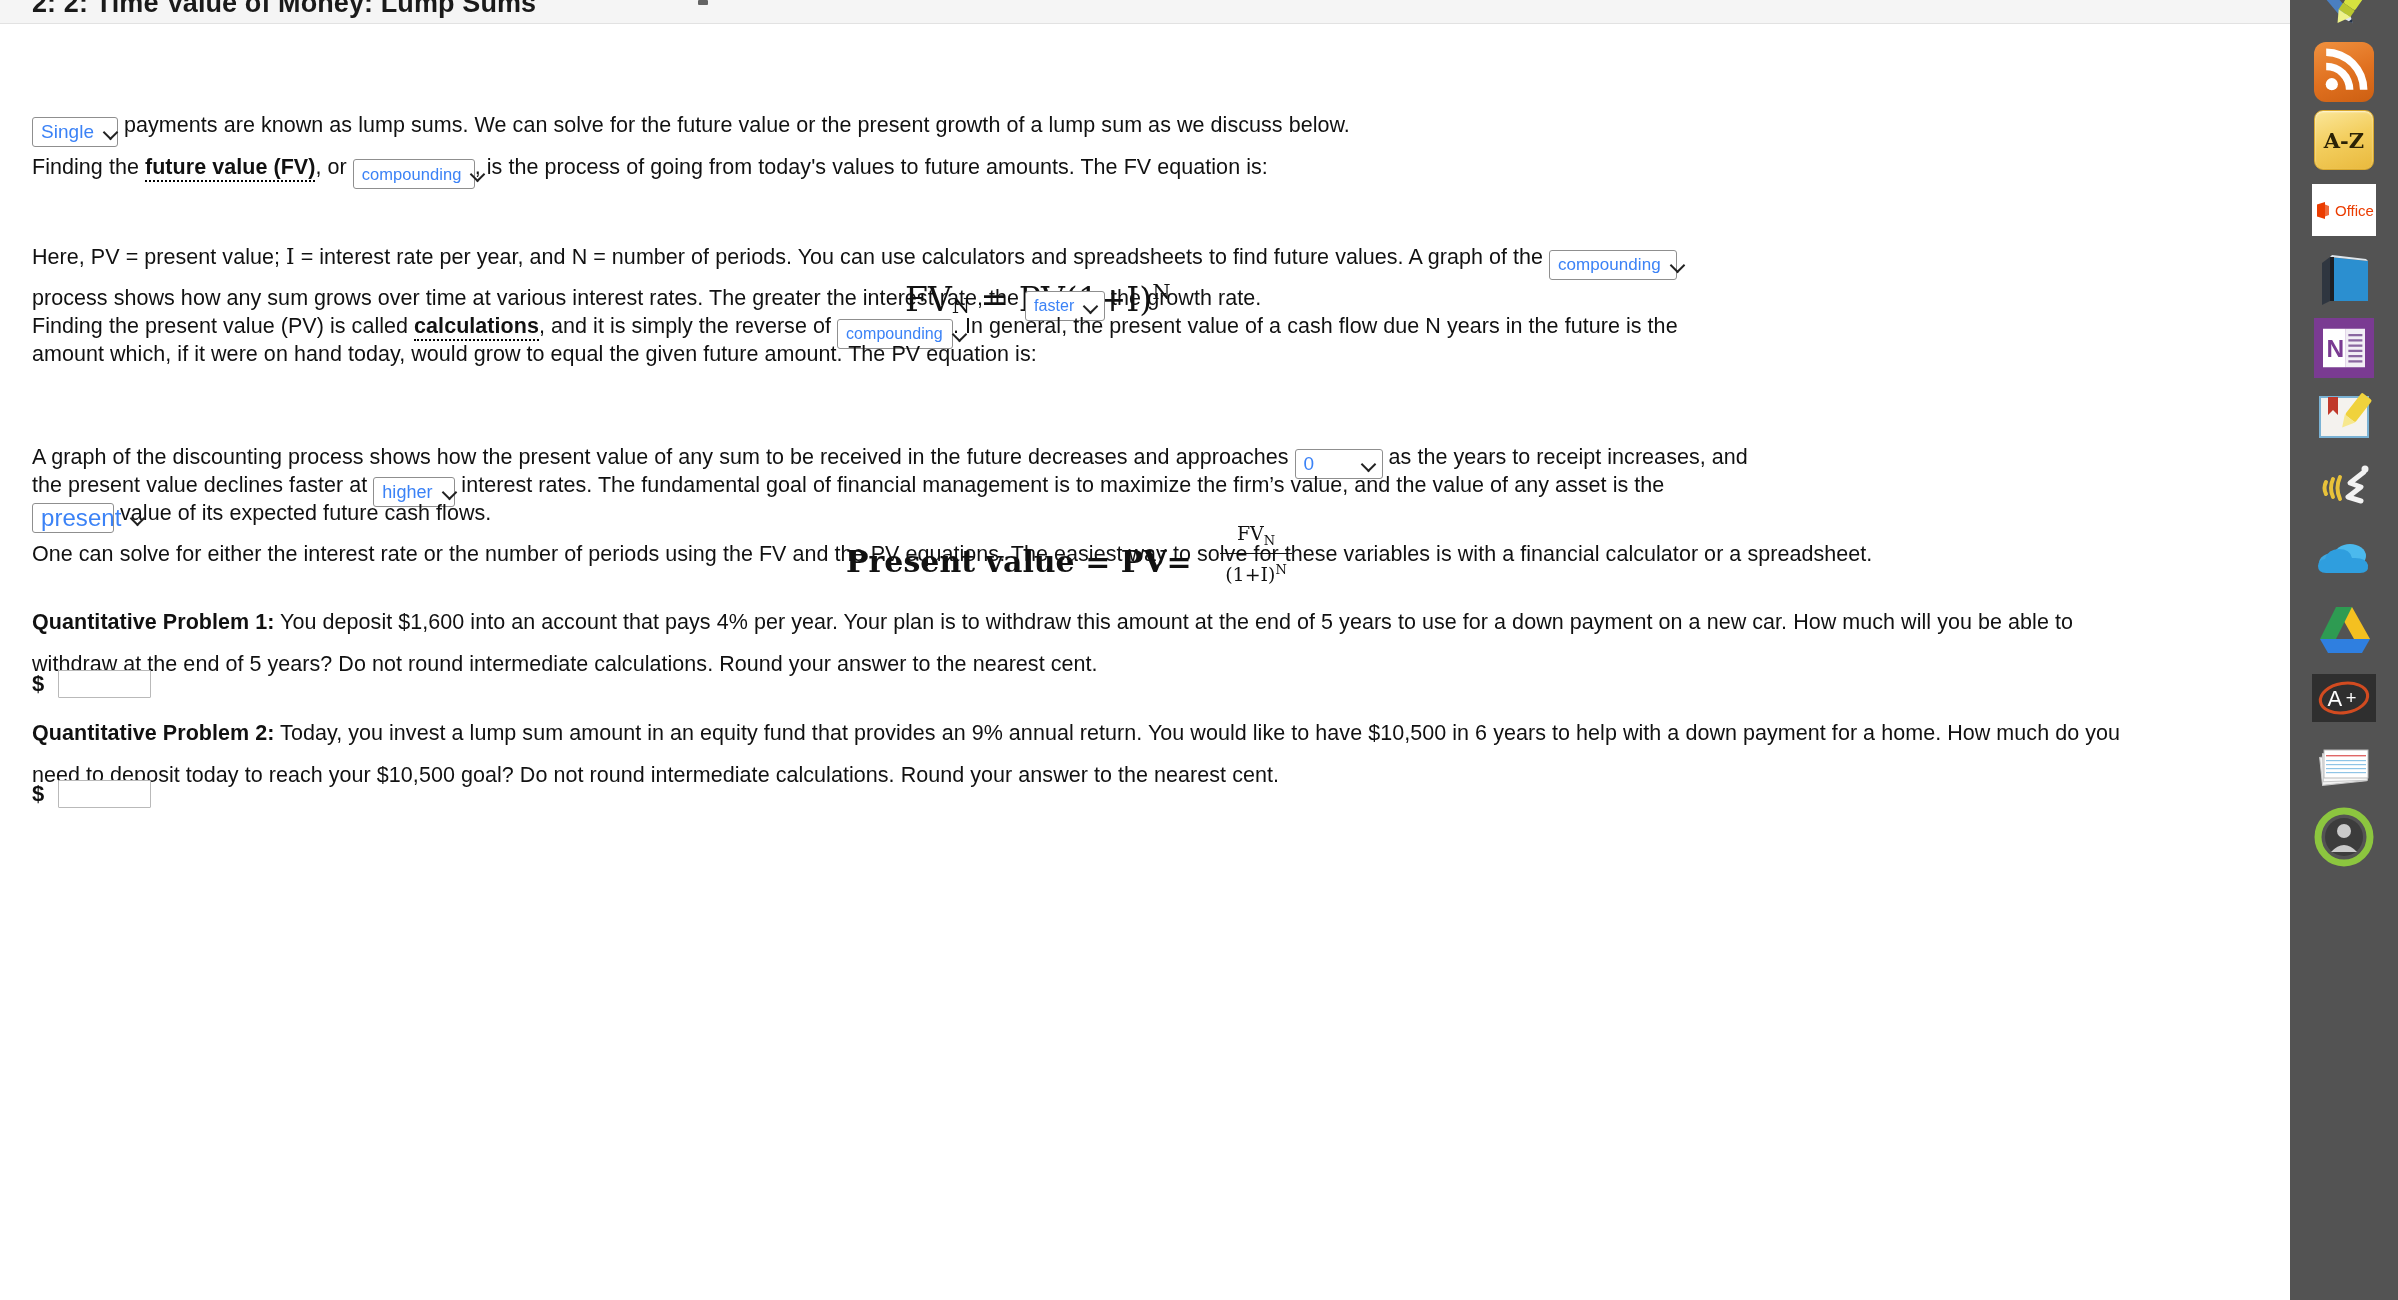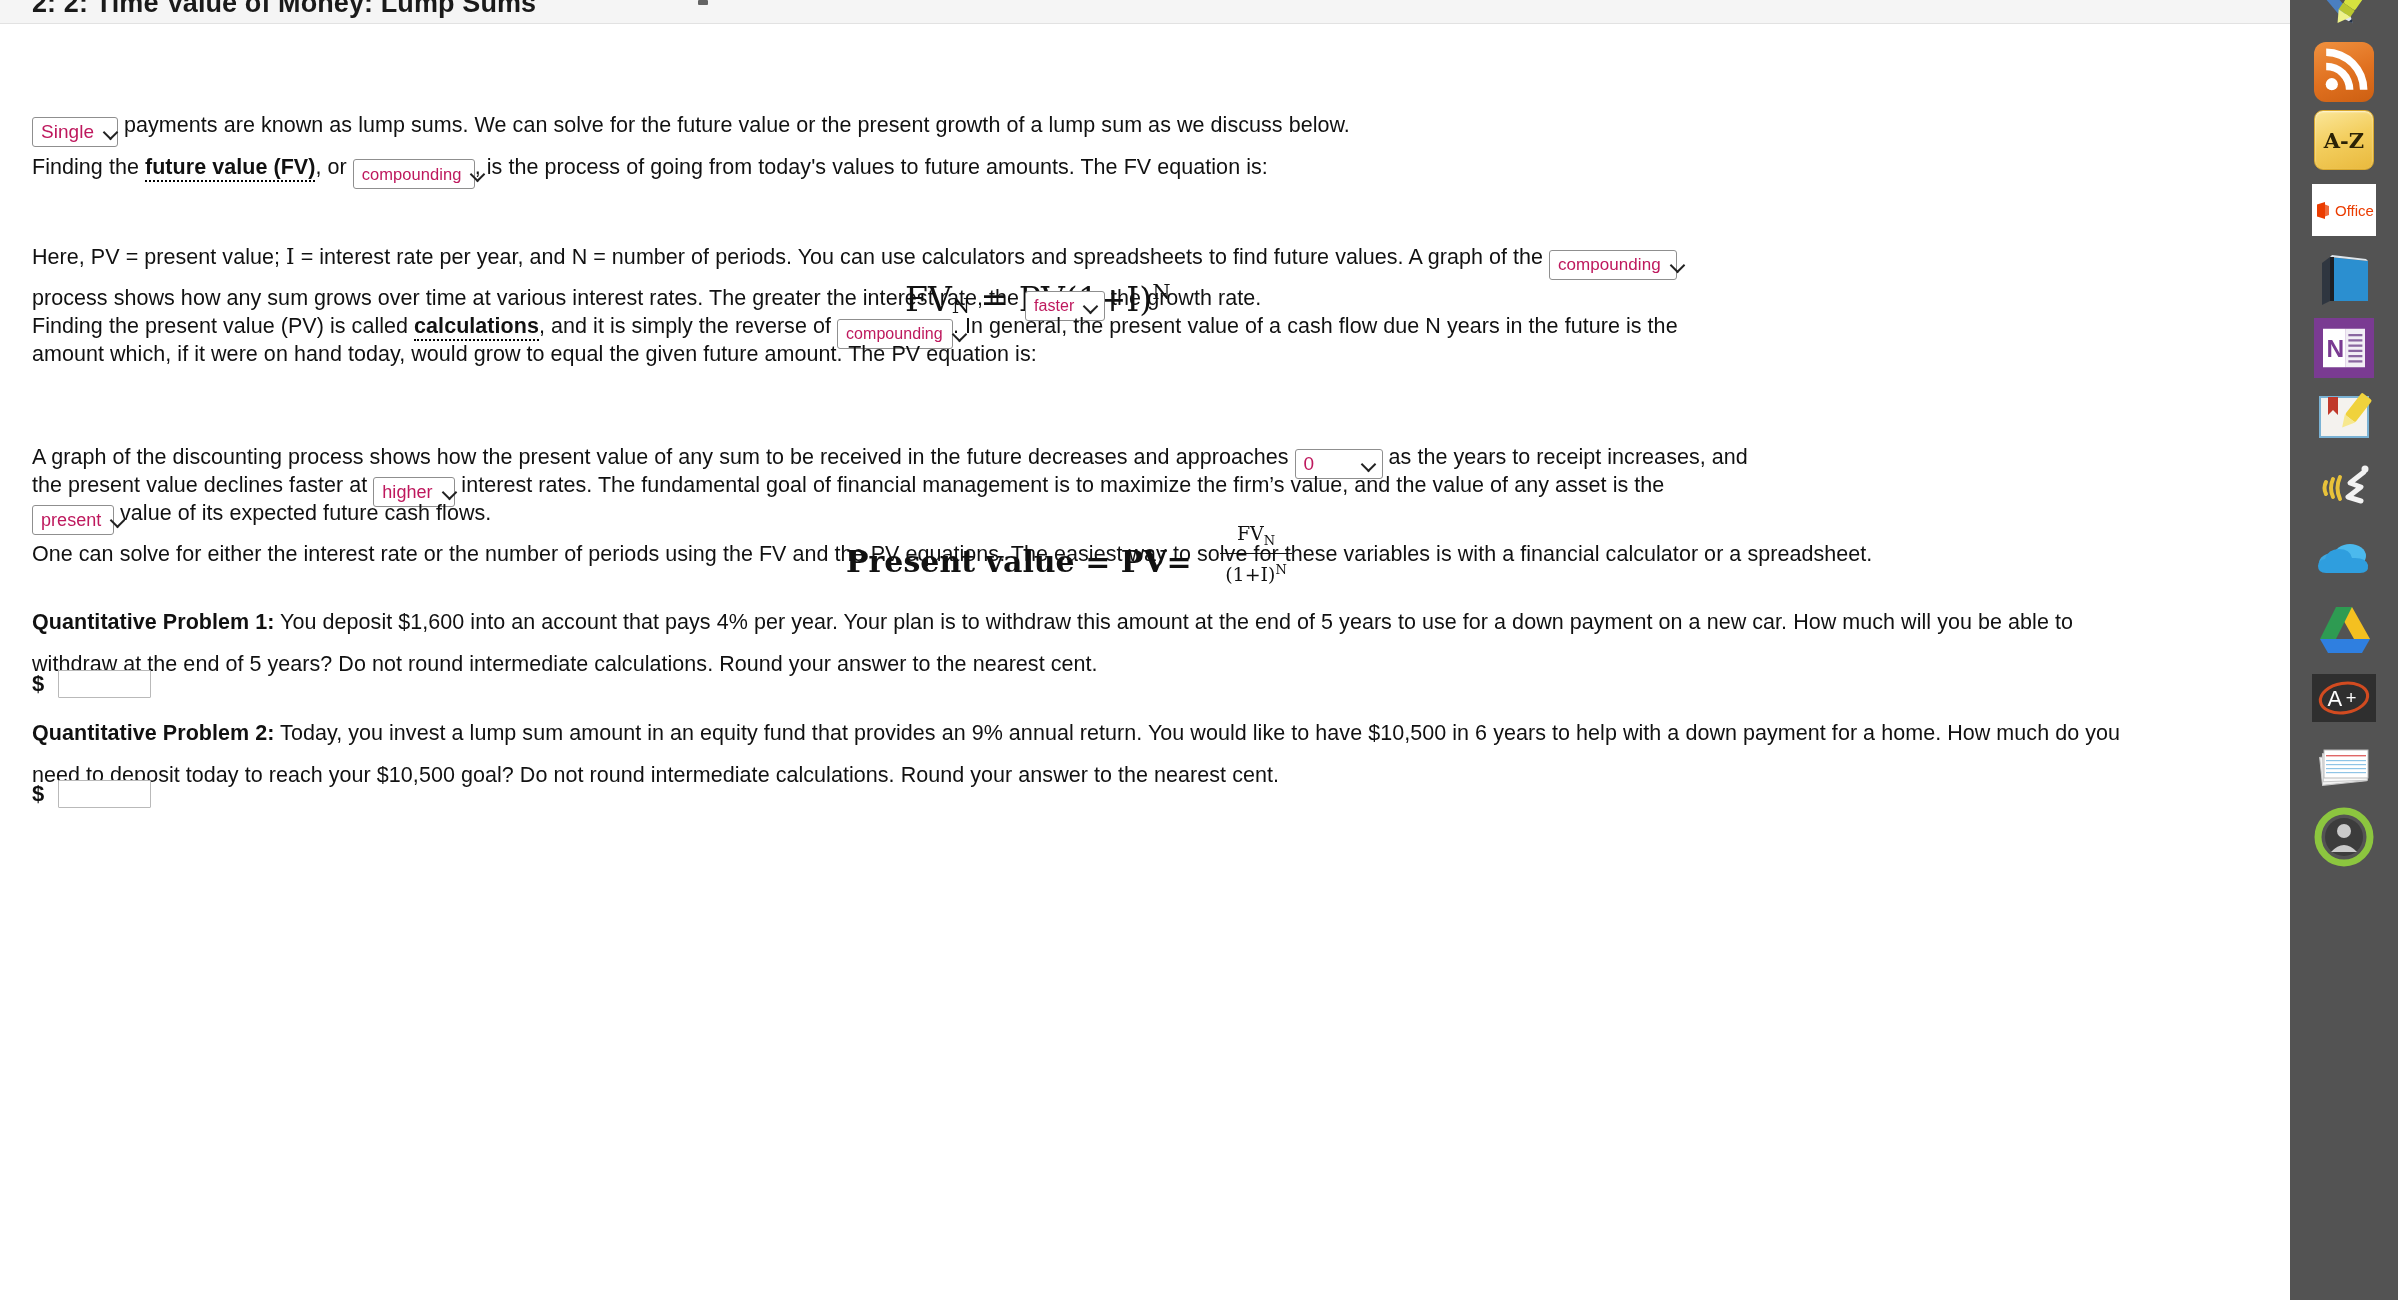--- a/index.html
+++ b/index.html
@@ -51,21 +51,21 @@
   }
 
   
   .sel {
     display: inline-flex;
     align-items: center;
     justify-content: space-between;
     border: 1.5px solid #8f8f8f;
     border-radius: 3px;
     background: #ffffff;
-    color: #be185d;
+    color: #3b82f6;
     height: 30px;
     padding: 0 7px 0 8px;
     vertical-align: -6px;
     font-family: "Liberation Sans", sans-serif;
     line-height: 28px;
     white-space: nowrap;
   }
   .sel .lbl { display:inline-block; }
   .sel .chev {
     display: inline-block;
@@ -84,21 +84,21 @@
     transform: rotate(45deg);
   }
 
   .sel-single   { width: 86px;  font-size: 19px; }
   .sel-comp-sm  { width: 122px; font-size: 16.5px; }
   .sel-comp-md  { width: 128px; font-size: 17px; }
   .sel-comp-lg  { width: 116px; font-size: 16px; }
   .sel-faster   { width: 80px;  font-size: 16px; }
   .sel-zero     { width: 88px;  font-size: 19px; }
   .sel-higher   { width: 82px;  font-size: 18px; }
-  .sel-present  { width: 82px;  font-size: 18px; text-align: center; }
+  .sel-present  { width: 82px;  font-size: 24px; text-align: center; }
 
   
   .bold { font-weight: bold; }
   .dotted-bold {
     font-weight: bold;
     border-bottom: 2px dotted #000;
     padding-bottom: 1px;
   }
 
   

